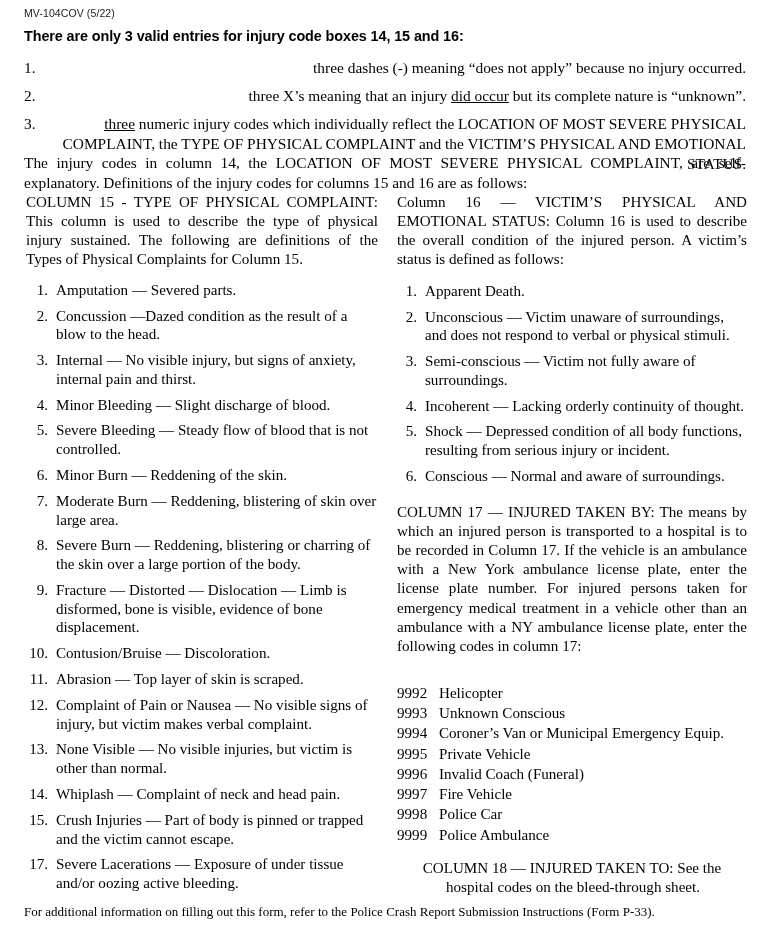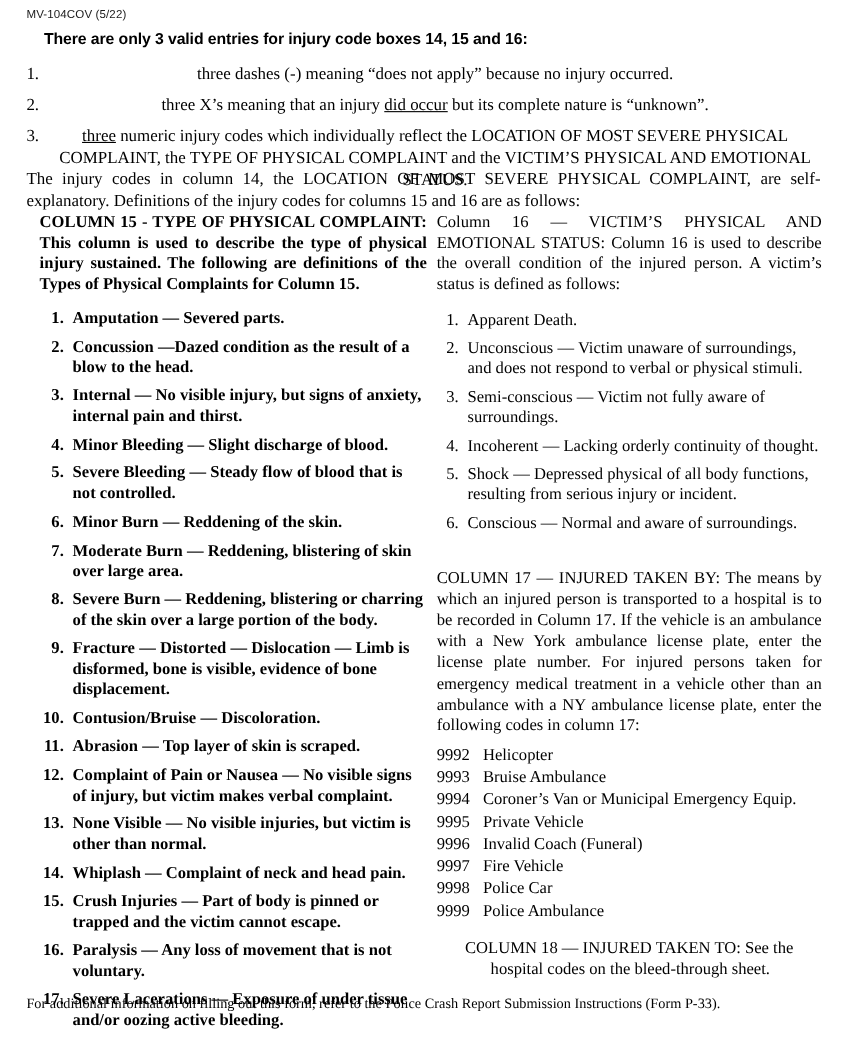--- a/index.html
+++ b/index.html
@@ -35,21 +35,20 @@
   }
   .main-heading {
     position: absolute;
     left: 24px;
     top: 28px;
     font-family: "Liberation Sans", sans-serif;
     font-weight: bold;
     font-size: 14.4px;
     letter-spacing: -0.1px;
     color: #000;
-    margin-left: 16px;
   }
 
   
   .top-list {
     position: absolute;
     left: 24px;
     top: 58px;
     width: 722px;
   }
   .top-item {
@@ -58,43 +57,42 @@
     line-height: 1.30;
     margin-bottom: 8px;
   }
   .top-item .num {
     width: 21px;
     flex: 0 0 21px;
     text-align: left;
   }
   .top-item .txt {
     flex: 1 1 auto;
-    text-align: center;
+    text-align: right;
   }
   u.u { }
 
   
   .intro-para {
     position: absolute;
     left: 24px;
     top: 153px;
     width: 722px;
     font-size: 15.4px;
     line-height: 1.32;
     text-align: justify;
     text-justify: inter-word;
   }
 
   
   .col-left {
     position: absolute;
-    left: 36px;
+    left: 26px;
     top: 193px;
     width: 352px;
-    font-weight: bold;
   }
   .col-right {
     position: absolute;
     left: 397px;
     top: 193px;
     width: 350px;
   }
   .col-head-para {
     font-size: 15.1px;
     line-height: 1.255;
@@ -144,22 +142,22 @@
     display: flex;
     font-size: 15.1px;
     line-height: 1.34;
   }
   .code-list li .code {
     flex: 0 0 42px;
     width: 42px;
   }
   .code-list li .desc { flex: 1 1 auto; }
 
-  .block-gap-17 { margin-top: 31px; }
-  .block-gap-codes { margin-top: 7px; }
+  .block-gap-17 { margin-top: 17px; }
+  .block-gap-codes { margin-top: 27px; }
   .block-gap-18 { margin-top: 14px; }
 
   .col18 {
     font-size: 15.1px;
     line-height: 1.27;
     text-align: center;
   }
   .col18 .cont { display: block; padding-left: 2px; }
 
   
@@ -260,24 +258,20 @@
         </li>
       <li>
           <span class="num">14.</span>
           <span class="txt">Whiplash — Complaint of neck and head pain.</span>
         </li>
       <li>
           <span class="num">15.</span>
           <span class="txt">Crush Injuries — Part of body is pinned or trapped and the victim cannot escape.</span>
         </li>
       <li>
-          <span class="num">16.</span>
-          <span class="txt">Paralysis — Any loss of movement that is not voluntary.</span>
-        </li>
-      <li>
           <span class="num">17.</span>
           <span class="txt">Severe Lacerations — Exposure of under tissue and/or oozing active bleeding.</span>
         </li>
     </ul>
   </div>
 
   <div class="col-right">
     <div class="col-head-para">Column 16 — VICTIM’S PHYSICAL AND EMOTIONAL STATUS: Column 16 is used to describe the overall condition of the injured person. A victim’s status is defined as follows:</div>
 
     <ul class="deflist right-list">
@@ -292,38 +286,38 @@
       <li>
           <span class="num">3.</span>
           <span class="txt">Semi-conscious — Victim not fully aware of surroundings.</span>
         </li>
       <li>
           <span class="num">4.</span>
           <span class="txt">Incoherent — Lacking orderly continuity of thought.</span>
         </li>
       <li>
           <span class="num">5.</span>
-          <span class="txt">Shock — Depressed physical of all body functions, resulting from serious injury or incident.</span>
+          <span class="txt">Shock — Depressed condition of all body functions, resulting from serious injury or incident.</span>
         </li>
       <li>
           <span class="num">6.</span>
           <span class="txt">Conscious — Normal and aware of surroundings.</span>
         </li>
     </ul>
 
     <div class="col-head-para c17 block-gap-17">COLUMN 17 — INJURED TAKEN BY: The means by which an injured person is transported to a hospital is to be recorded in Column 17. If the vehicle is an ambulance with a New York ambulance license plate, enter the license plate number. For injured persons taken for emergency medical treatment in a vehicle other than an ambulance with a NY ambulance license plate, enter the following codes in column 17:</div>
 
     <ul class="code-list block-gap-codes">
       <li>
           <span class="code">9992</span>
           <span class="desc">Helicopter</span>
         </li>
       <li>
           <span class="code">9993</span>
-          <span class="desc">Bruise Ambulance</span>
+          <span class="desc">Unknown Conscious</span>
         </li>
       <li>
           <span class="code">9994</span>
           <span class="desc">Coroner’s Van or Municipal Emergency Equip.</span>
         </li>
       <li>
           <span class="code">9995</span>
           <span class="desc">Private Vehicle</span>
         </li>
       <li>

